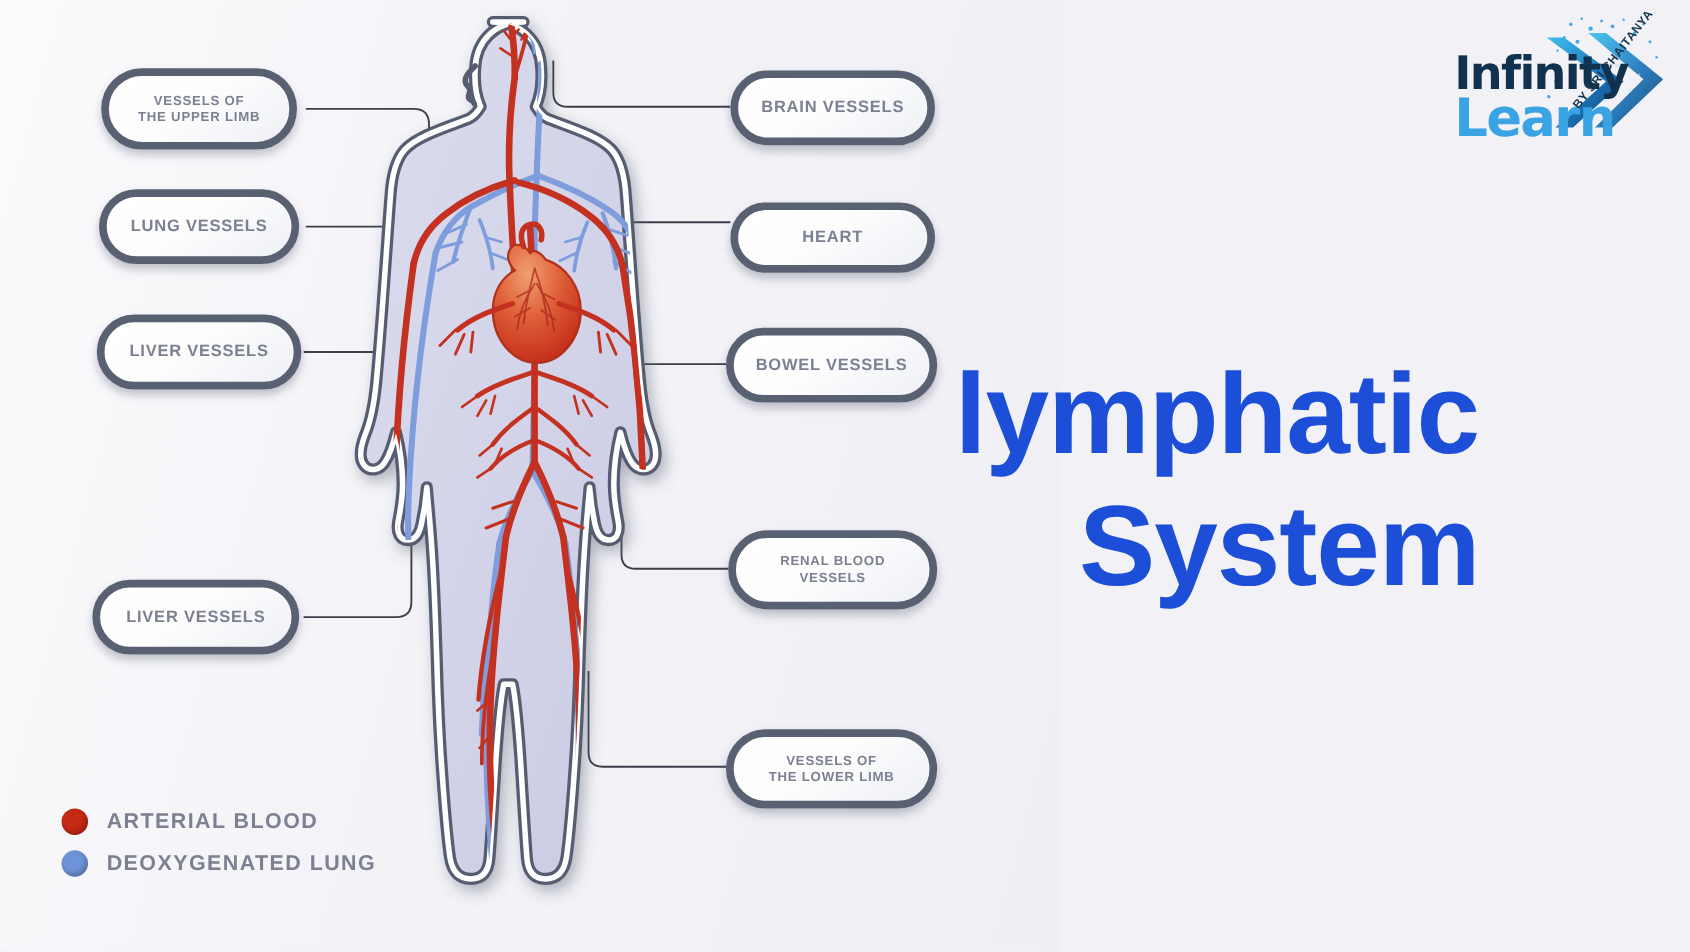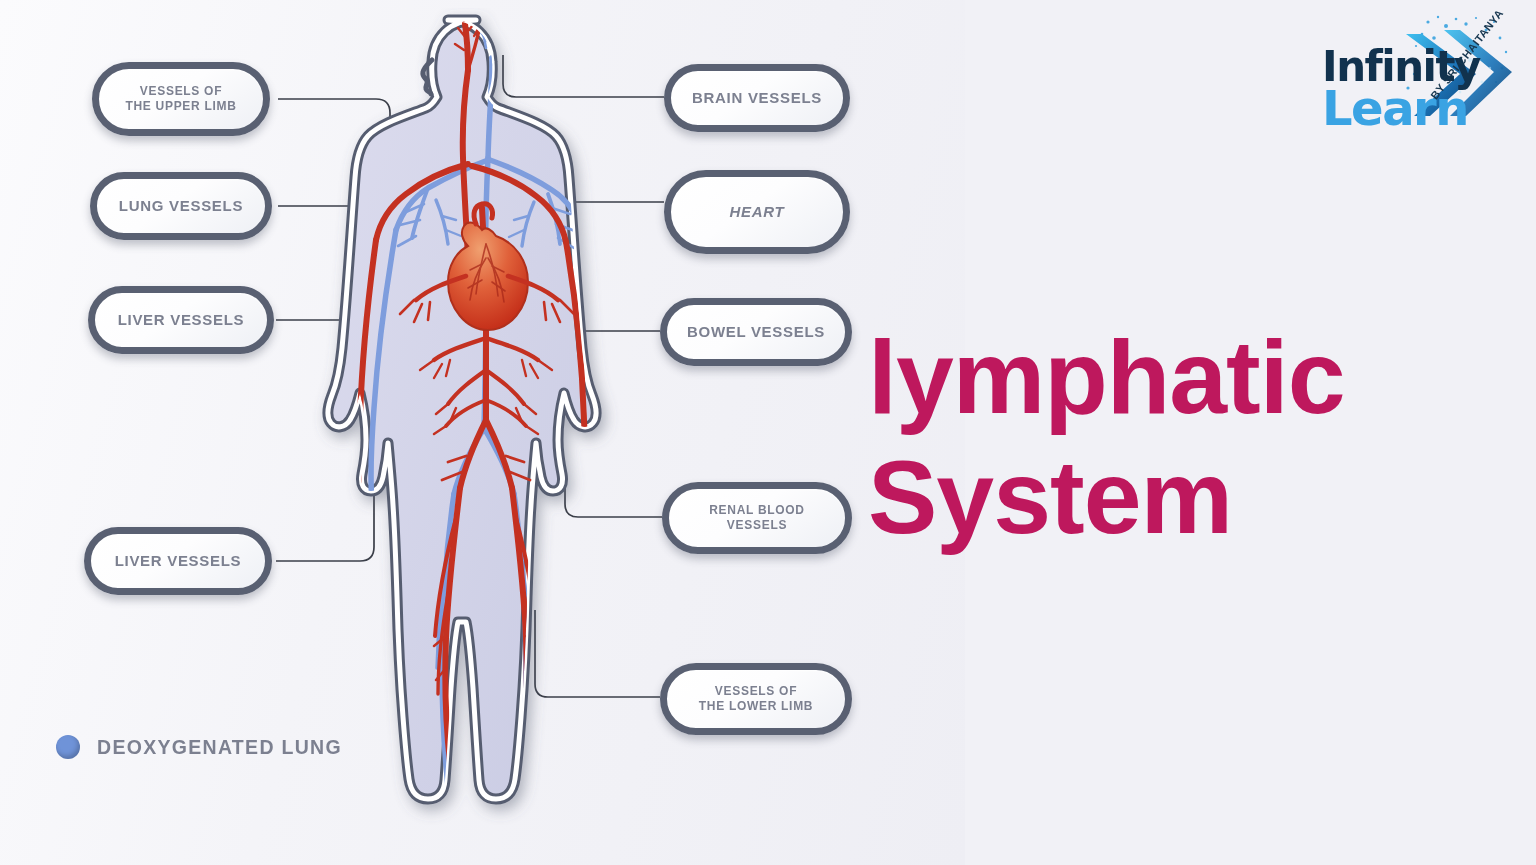--- a/index.html
+++ b/index.html
@@ -49,26 +49,26 @@
   
   .legend{ position:absolute; left:56px; top:735px; z-index:7; }
   .legend-row{ display:flex; align-items:center; margin-bottom:14px; }
   .legend-dot{ width:24px; height:24px; border-radius:50%; margin-right:17px; flex:none;
                box-shadow:inset -2px -3px 5px rgba(0,0,0,.22); }
   .legend-text{ font-size:19.5px; font-weight:bold; color:#7c8090; letter-spacing:1.3px; }
 
   
   .title{
     position:absolute; left:868px; top:318px; width:640px;
-    z-index:8; color:#be185d;
+    z-index:8; color:#1d4ed8;
     font-size:104px; font-weight:bold; line-height:1.15;
     letter-spacing:-1px;
   }
   .title .l1{ display:block; text-align:left; }
-  .title .l2{ display:block; text-align:left; padding-right:50px; }
+  .title .l2{ display:block; text-align:center; padding-right:50px; }
 
   
   .logo{ position:absolute; right:14px; top:12px; width:212px; height:122px; z-index:9; }
   .logo-inf{ position:absolute; left:12px; top:30px; font-size:42px; font-weight:bold;
              color:#11324e; letter-spacing:-1.5px; font-family:"DejaVu Sans", sans-serif; }
   .logo-lrn{ position:absolute; left:12px; top:68px; font-size:48px; font-weight:bold;
              color:#3aa3e3; letter-spacing:-1.5px; font-family:"DejaVu Sans", sans-serif; }
   .logo-by{ position:absolute; left:118px; top:82px; font-size:11px; font-weight:bold;
             color:#16364f; letter-spacing:.5px; transform:rotate(-52deg); transform-origin:left top;
             white-space:nowrap; }
@@ -321,34 +321,38 @@
   <div class="pill" style="left:88px;  top:286px; width:186px; height:68px;">
     <span>LIVER VESSELS</span>
   </div>
   <div class="pill" style="left:84px;  top:527px; width:188px; height:68px;">
     <span>LIVER VESSELS</span>
   </div>
 
   <div class="pill" style="left:664px; top:64px;  width:186px; height:68px;">
     <span>BRAIN VESSELS</span>
   </div>
-  <div class="pill" style="left:664px; top:170px; width:186px; height:84px;font-style:italic;">
+  <div class="pill" style="left:664px; top:184px; width:186px; height:64px;">
     <span>HEART</span>
   </div>
   <div class="pill two-line" style="left:662px; top:482px; width:190px; height:72px;">
     <span>RENAL BLOOD<br>VESSELS</span>
   </div>
   <div class="pill" style="left:660px; top:298px; width:192px; height:68px;">
     <span>BOWEL VESSELS</span>
   </div>
   <div class="pill two-line" style="left:660px; top:663px; width:192px; height:72px;">
     <span>VESSELS OF<br>THE LOWER LIMB</span>
   </div>
 
   <div class="legend">
+    <div class="legend-row">
+      <span class="legend-dot" style="background:#c42a14;"></span>
+      <span class="legend-text">ARTERIAL BLOOD</span>
+    </div>
     <div class="legend-row">
       <span class="legend-dot" style="background:#6f93d8;"></span>
       <span class="legend-text">DEOXYGENATED LUNG</span>
     </div>
   </div>
 
   <div class="title">
     <span class="l1">lymphatic</span>
     <span class="l2">System</span>
   </div>

